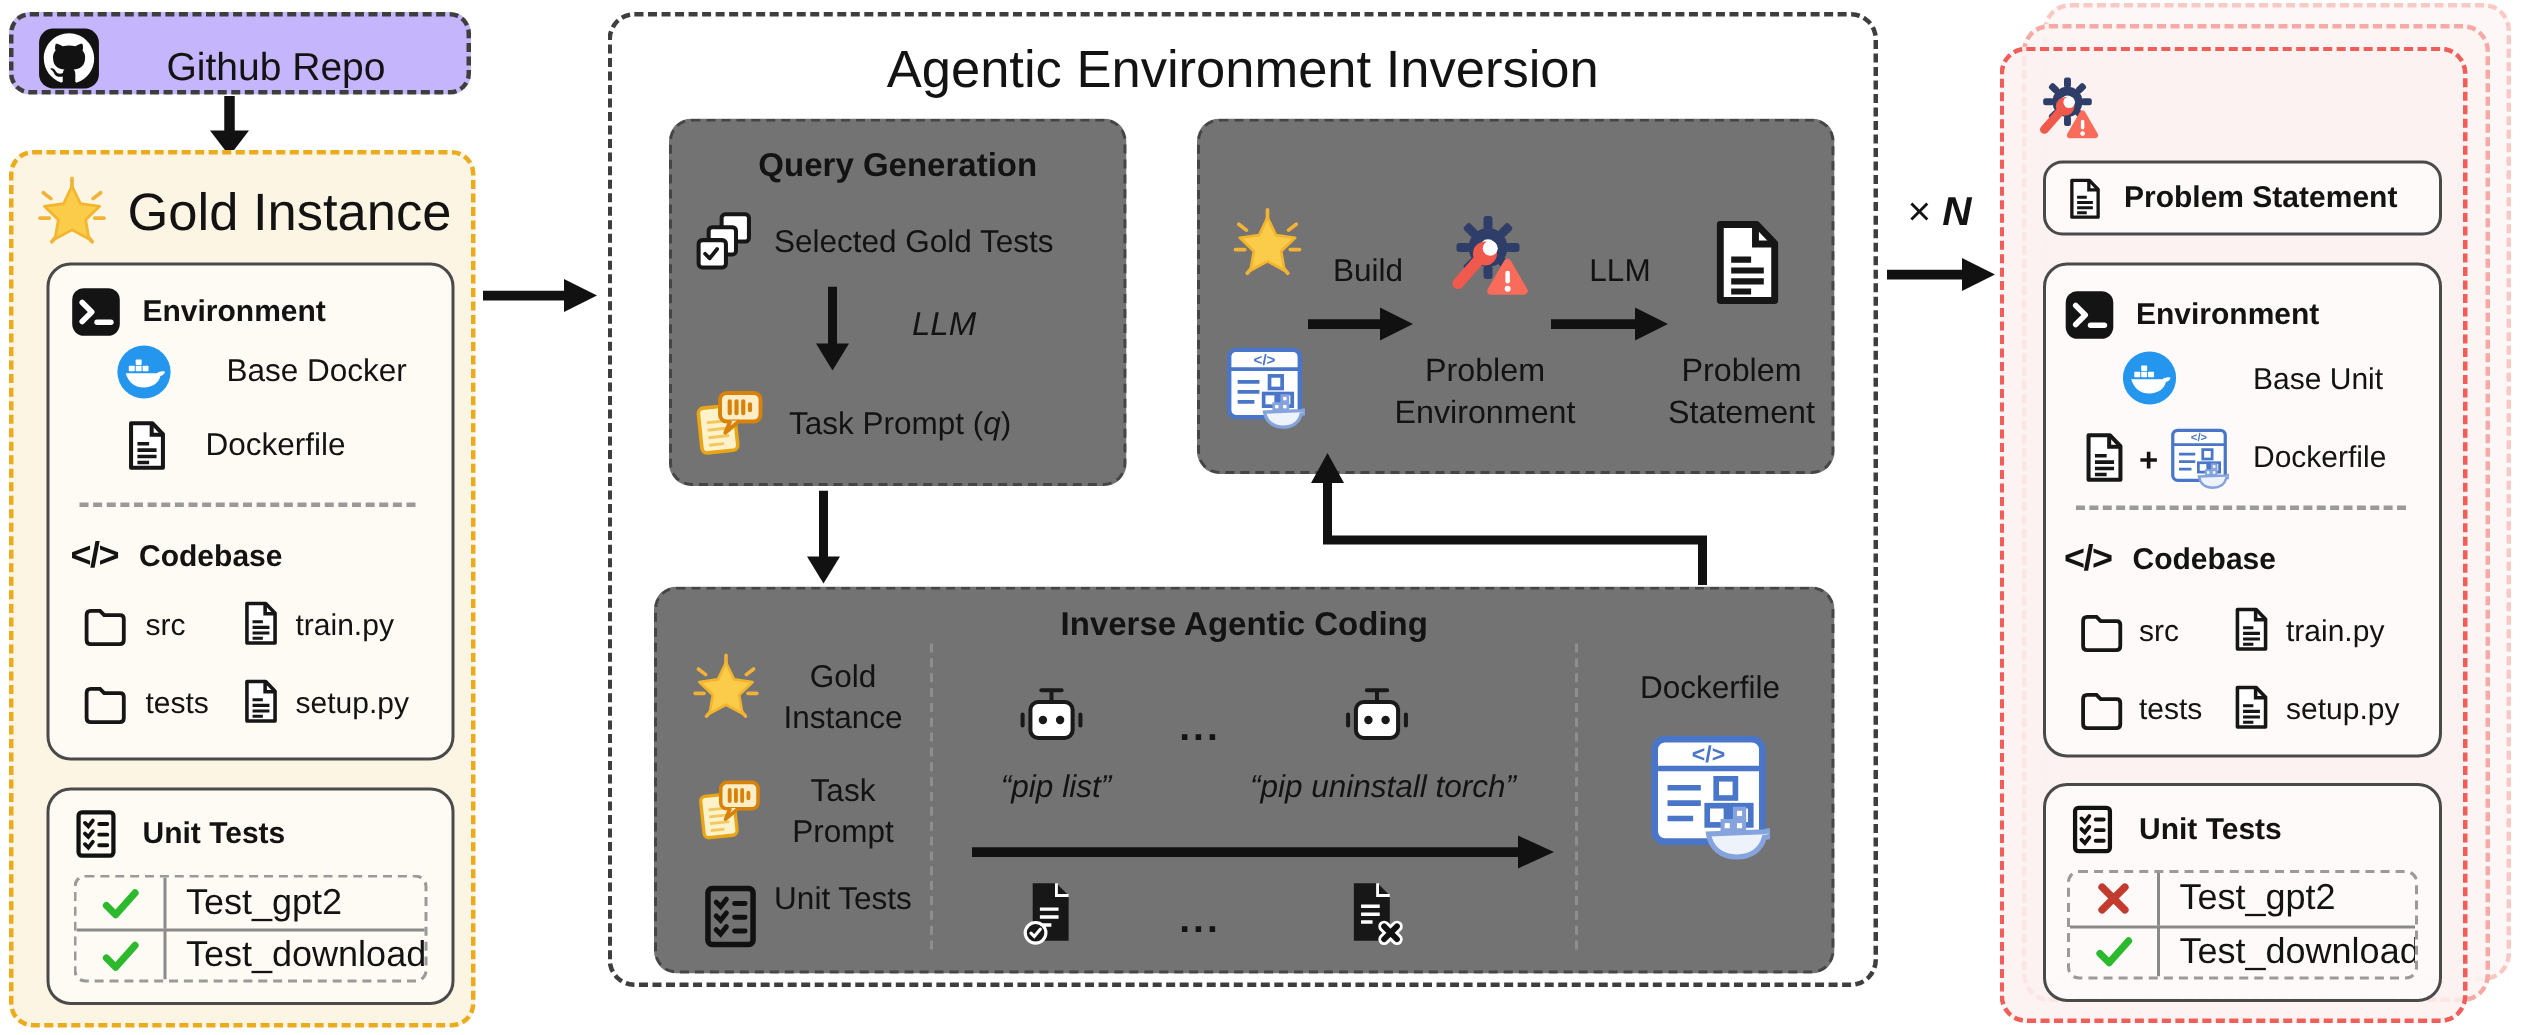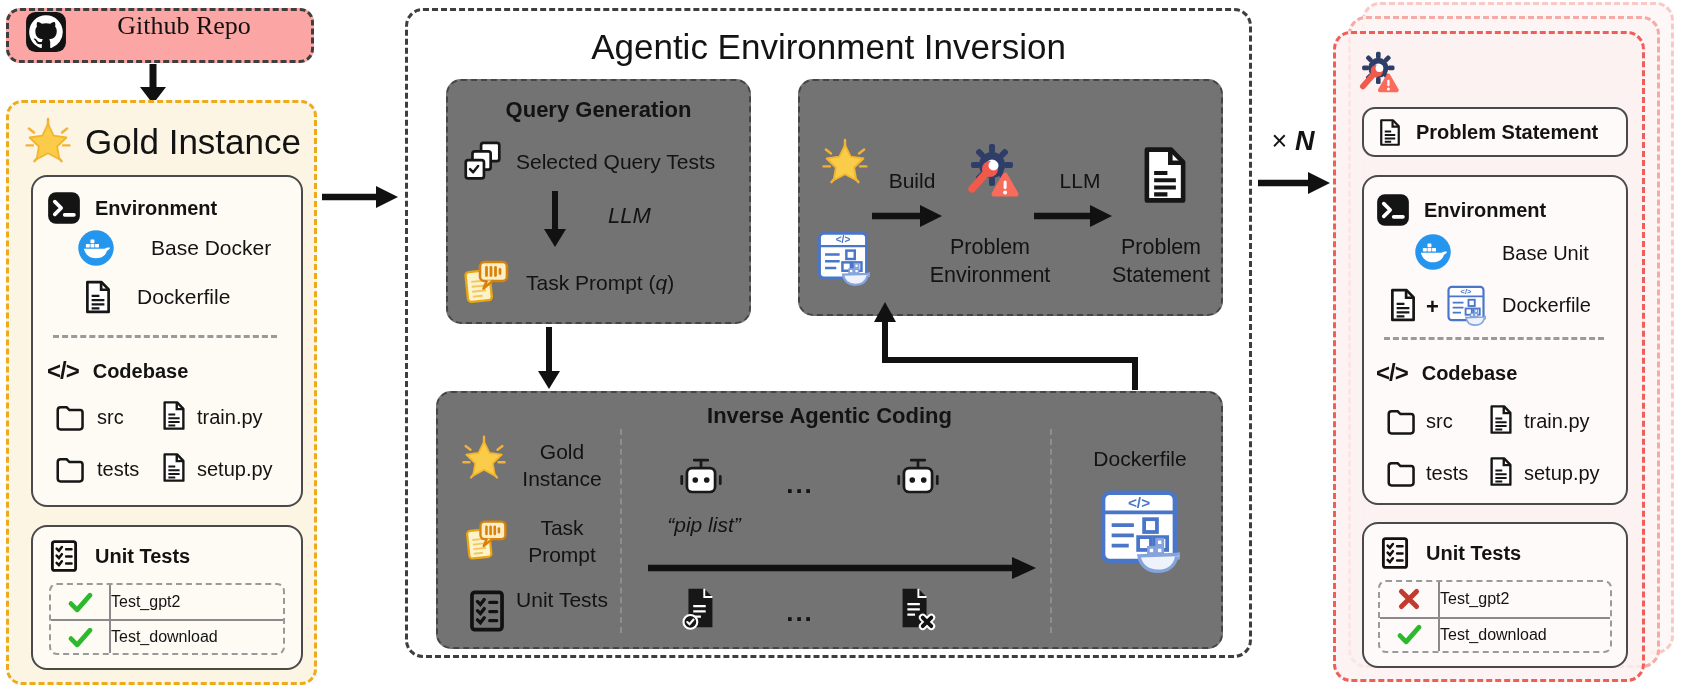--- a/index.html
+++ b/index.html
@@ -16,31 +16,31 @@
   .sub-box{position:absolute;border:2.5px dashed #454545;border-radius:15px;background:#737373;}
   .card{position:absolute;border:2.5px solid #4a4a4a;border-radius:16px;background:rgba(255,255,255,.6);}
   .gold-panel{position:absolute;border:3.5px dashed #ecaa1d;border-radius:16px;background:#fcf5e3;}
   .task-main{position:absolute;border:3.5px dashed #f15e59;border-radius:18px;background:rgba(251,241,240,.85);}
   .task-ghost{position:absolute;border-radius:18px;}
   .divider{position:absolute;border-top:3px dashed #9a9a9a;}
   .vdivider{position:absolute;border-left:2.5px dashed #8e8e8e;}
   .code-glyph{font-size:24px;font-weight:800;letter-spacing:-1px;}
   .ttable{position:absolute;border:2px dashed #9a9a9a;border-radius:8px;display:grid;grid-template-columns:58px 1fr;grid-auto-rows:1fr;overflow:hidden;background:transparent;}
   .tcell{display:flex;align-items:center;justify-content:center;}
-  .tname{display:flex;align-items:center;border-left:2px solid #8a8a8a;font-size:16px;justify-content:flex-start;}
+  .tname{display:flex;align-items:center;border-left:2px solid #8a8a8a;padding-left:13px;font-size:24px;justify-content:flex-start;}
   .bt{border-top:2px solid #8a8a8a;}
   svg{display:block;}
   .dots{font-weight:900;font-size:26px;letter-spacing:2px;}
 </style>
 </head>
 <body>
 
 <div class="canvas">
 
-  <div class="abs dash-box" style="left:6px;top:8px;width:308px;height:55px;border-radius:14px;background:#fca5a5;display:flex;align-items:flex-start;padding-left:16px;font-family:Liberation Serif, serif;">
+  <div class="abs dash-box" style="left:6px;top:8px;width:308px;height:55px;border-radius:14px;background:#c4b5fd;display:flex;align-items:flex-end;padding-left:16px;">
     <span>
       <svg width="42" height="42" viewBox="0 0 20 20">
           <rect x="0.5" y="0.5" width="19" height="19" rx="4.5" fill="#121212"></rect>
           <g transform="translate(2,2)">
             <path fill="#fff" d="M8 0C3.58 0 0 3.58 0 8c0 3.54 2.29 6.53 5.47 7.59.4.07.55-.17.55-.38 0-.19-.01-.82-.01-1.49-2.01.37-2.53-.49-2.69-.94-.09-.23-.48-.94-.82-1.13-.28-.15-.68-.52-.01-.53.63-.01 1.08.58 1.23.82.72 1.21 1.87.87 2.33.66.07-.52.28-.87.51-1.07-1.78-.2-3.64-.89-3.64-3.95 0-.87.31-1.59.82-2.15-.08-.2-.36-1.02.08-2.12 0 0 .67-.21 2.2.82.64-.18 1.32-.27 2-.27s1.36.09 2 .27c1.53-1.04 2.2-.82 2.2-.82.44 1.1.16 1.92.08 2.12.51.56.82 1.27.82 2.15 0 3.07-1.87 3.75-3.65 3.95.29.25.54.73.54 1.48 0 1.07-.01 1.93-.01 2.2 0 .21.15.46.55.38A8.01 8.01 0 0 0 16 8c0-4.42-3.58-8-8-8z"></path>
           </g>
         </svg>
     </span>
     <span class="f26" style="flex:1;text-align:center;margin-right:10px;">Github Repo</span>
   </div>
@@ -194,21 +194,21 @@
         <span>
           <svg width="46" height="46" viewBox="0 0 48 48">
               <g fill="#fff" stroke="#161616" stroke-width="2.8" stroke-linejoin="round">
                 <rect x="22" y="4" width="19" height="19" rx="2.5"></rect>
                 <rect x="13" y="13" width="19" height="19" rx="2.5"></rect>
                 <rect x="6" y="22" width="19" height="19" rx="2.5"></rect>
               </g>
               <path d="M10.5 31.5l3.2 3.2 5.2-6.5" fill="none" stroke="#161616" stroke-width="2.6" stroke-linecap="round" stroke-linejoin="round"></path>
             </svg>
         </span>
-        <span class="f21">Selected Query Tests</span>
+        <span class="f21">Selected Gold Tests</span>
       </div>
       <span class="abs" style="left:92px;top:110px;">
         <svg width="30" height="58" viewBox="0 0 30 58">
             <path d="M15 0v40" stroke="#111" stroke-width="6"></path>
             <path d="M4 38h22L15 56z" fill="#111"></path>
           </svg>
       </span>
       <span class="abs f22b i" style="left:160px;top:122px;font-weight:400;font-size:22px;">LLM</span>
       <div class="r" style="left:12px;top:176px;gap:14px;">
         <span>
@@ -379,20 +379,21 @@
             <g stroke="#191919" stroke-width="2.6" fill="none" stroke-linecap="round">
               <path d="M17.5 5h13M24 5v7"></path>
               <rect x="10.5" y="12.5" width="27" height="23" rx="5" fill="#fff"></rect>
               <path d="M5.5 20.5v7M42.5 20.5v7"></path>
             </g>
             <circle cx="18.5" cy="24" r="2.7" fill="#191919"></circle>
             <circle cx="29.5" cy="24" r="2.7" fill="#191919"></circle>
           </svg>
       </span>
       <div class="c f21 i" style="left:196px;top:120px;width:140px;">“pip list”</div>
+      <div class="c f21 i" style="left:384px;top:120px;width:200px;">“pip uninstall torch”</div>
 
       <span class="abs" style="left:210px;top:163px;">
         <svg width="390" height="24" viewBox="0 0 390 24">
             <path d="M0 12h366" stroke="#111" stroke-width="6.5"></path>
             <path d="M364 1v22L388 12z" fill="#111"></path>
           </svg>
       </span>
 
       <span class="abs" style="left:238px;top:192px;">
         <svg width="46" height="46" viewBox="0 0 48 48">

